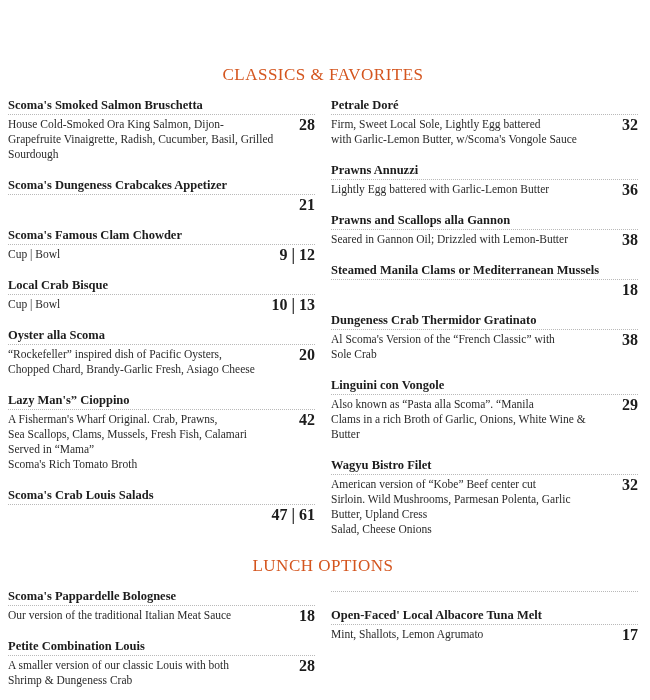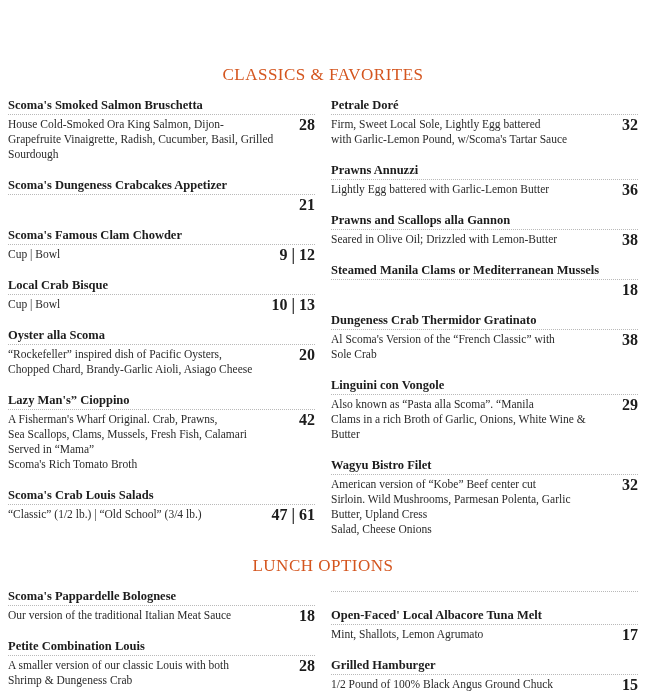--- a/index.html
+++ b/index.html
@@ -95,71 +95,68 @@
                 <div>Cup | Bowl</div>
               </div>
               <div class="item-price">10 | 13</div>
             </div>
           </div>
           <div class="item">
             <div class="item-title">Oyster alla Scoma</div>
             <div class="item-body">
               <div class="item-desc">
                 <div>“Rockefeller” inspired dish of Pacific Oysters,</div>
-                <div>Chopped Chard, Brandy-Garlic Aioli, Asiago Cheese</div>
+                <div>Chopped Chard, Brandy-Garlic Fresh, Asiago Cheese</div>
               </div>
               <div class="item-price">20</div>
             </div>
           </div>
           <div class="item">
             <div class="item-title">Lazy Man's” Cioppino</div>
             <div class="item-body">
               <div class="item-desc">
                 <div>A Fisherman's Wharf Original. Crab, Prawns,</div>
                 <div>Sea Scallops, Clams, Mussels, Fresh Fish, Calamari Served in “Mama”</div>
                 <div>Scoma's Rich Tomato Broth</div>
               </div>
               <div class="item-price">42</div>
             </div>
           </div>
           <div class="item">
             <div class="item-title">Scoma's Crab Louis Salads</div>
             <div class="item-body">
-              <div class="item-desc">
-                <div>“Classic” (1/2 lb.) | “Old School” (3/4 lb.)</div>
-              </div>
               <div class="item-price">47 | 61</div>
             </div>
           </div>
         </div>
       <div class="col">
           <div class="item">
             <div class="item-title">Petrale Doré</div>
             <div class="item-body">
               <div class="item-desc">
                 <div>Firm, Sweet Local Sole, Lightly Egg battered</div>
-                <div>with Garlic-Lemon Pound, w/Scoma's Tartar Sauce</div>
+                <div>with Garlic-Lemon Butter, w/Scoma's Vongole Sauce</div>
               </div>
               <div class="item-price">32</div>
             </div>
           </div>
           <div class="item">
             <div class="item-title">Prawns Annuzzi</div>
             <div class="item-body">
               <div class="item-desc">
                 <div>Lightly Egg battered with Garlic-Lemon Butter</div>
               </div>
               <div class="item-price">36</div>
             </div>
           </div>
           <div class="item">
             <div class="item-title">Prawns and Scallops alla Gannon</div>
             <div class="item-body">
               <div class="item-desc">
-                <div>Seared in Olive Oil; Drizzled with Lemon-Butter</div>
+                <div>Seared in Gannon Oil; Drizzled with Lemon-Butter</div>
               </div>
               <div class="item-price">38</div>
             </div>
           </div>
           <div class="item">
             <div class="item-title">Steamed Manila Clams or Mediterranean Mussels</div>
             <div class="item-body no-desc">
               <div class="item-desc"></div>
               <div class="item-price">18</div>
             </div>
@@ -238,26 +235,17 @@
           </div>
           <div class="item">
             <div class="item-title">Open-Faced' Local Albacore Tuna Melt</div>
             <div class="item-body">
               <div class="item-desc">
                 <div>Mint, Shallots, Lemon Agrumato</div>
               </div>
               <div class="item-price">17</div>
             </div>
           </div>
-          <div class="item">
-            <div class="item-title">Grilled Hamburger</div>
-            <div class="item-body">
-              <div class="item-desc">
-                <div>1/2 Pound of 100% Black Angus Ground Chuck</div>
-              </div>
-              <div class="item-price">15</div>
-            </div>
-          </div>
         </div>
     </div>
   </section>
 
 </div>
 
 </body></html>

